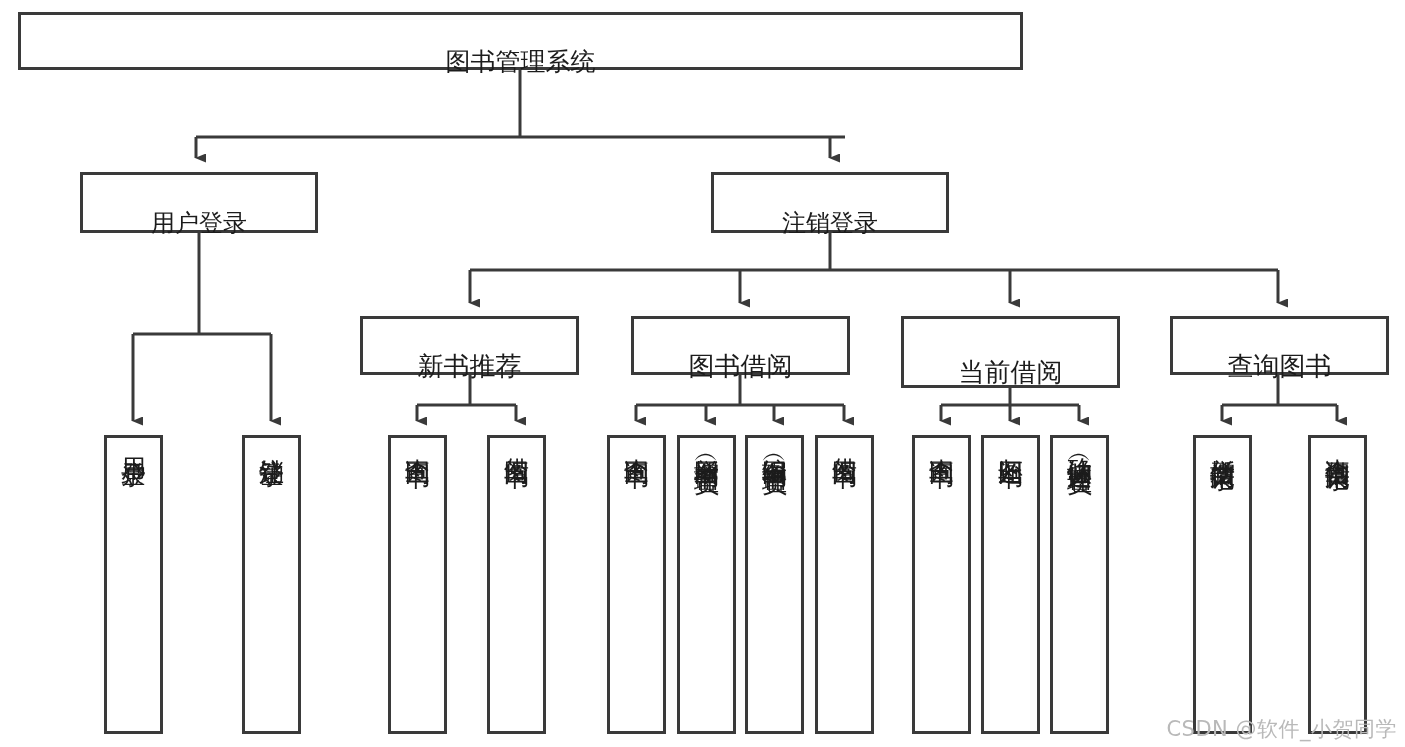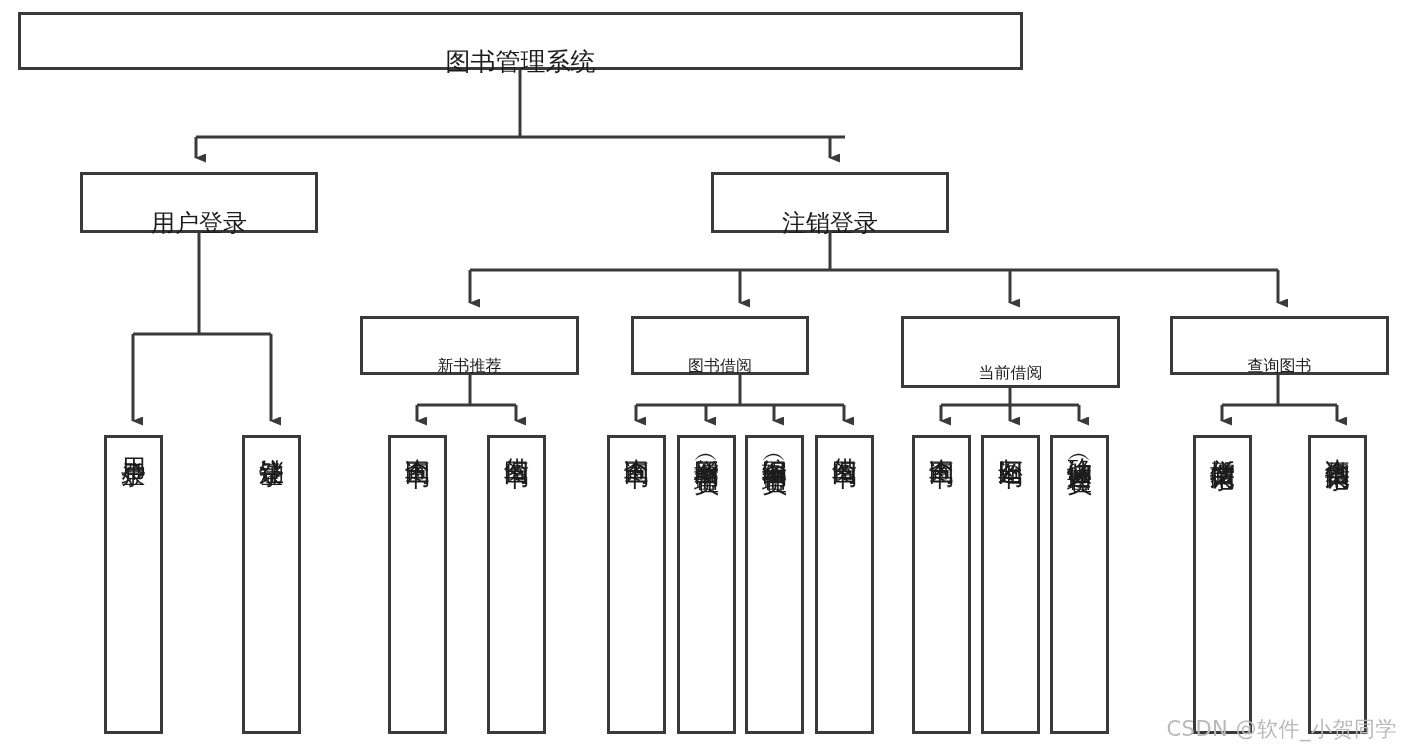--- a/index.html
+++ b/index.html
@@ -47,21 +47,21 @@
   .node.root {
     border-width: 3px;
   }
   .node.root .node-label {
     font-size: 25px;
   }
   .node.level2 .node-label {
     font-size: 24px;
   }
   .node.level3 .node-label {
-    font-size: 16px;
+    font-size: 26px;
   }
   
   .node.leaf {
     align-items: flex-start;
     justify-content: center;
     padding-top: 0;
   }
   .node.leaf .node-label {
     writing-mode: vertical-rl;
     text-orientation: upright;
@@ -144,21 +144,21 @@
   <div class="node level2" style="left:80px; top:172px; width:238px; height:61px;">
     <span class="node-label">用户登录</span>
   </div>
   <div class="node level2" style="left:711px; top:172px; width:238px; height:61px;">
     <span class="node-label">注销登录</span>
   </div>
 
   <div class="node level3" style="left:360px; top:316px; width:219px; height:59px;">
     <span class="node-label">新书推荐</span>
   </div>
-  <div class="node level3" style="left:631px; top:316px; width:178px; height:59px;">
+  <div class="node level3" style="left:631px; top:316px; width:219px; height:59px;">
     <span class="node-label">图书借阅</span>
   </div>
   <div class="node level3" style="left:901px; top:316px; width:219px; height:72px;">
     <span class="node-label">当前借阅</span>
   </div>
   <div class="node level3" style="left:1170px; top:316px; width:219px; height:59px;">
     <span class="node-label">查询图书</span>
   </div>
 
   <div class="node leaf" style="left:104px; top:435px; width:59px; height:299px;">

